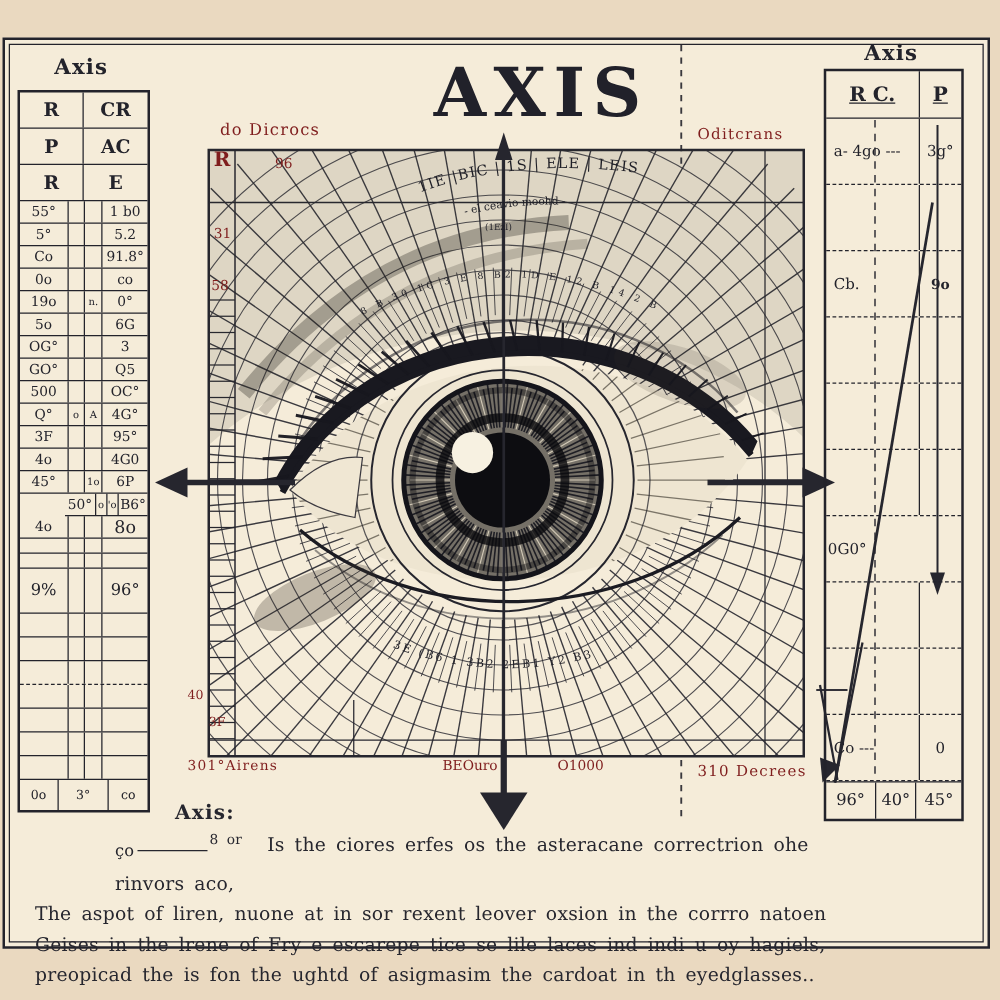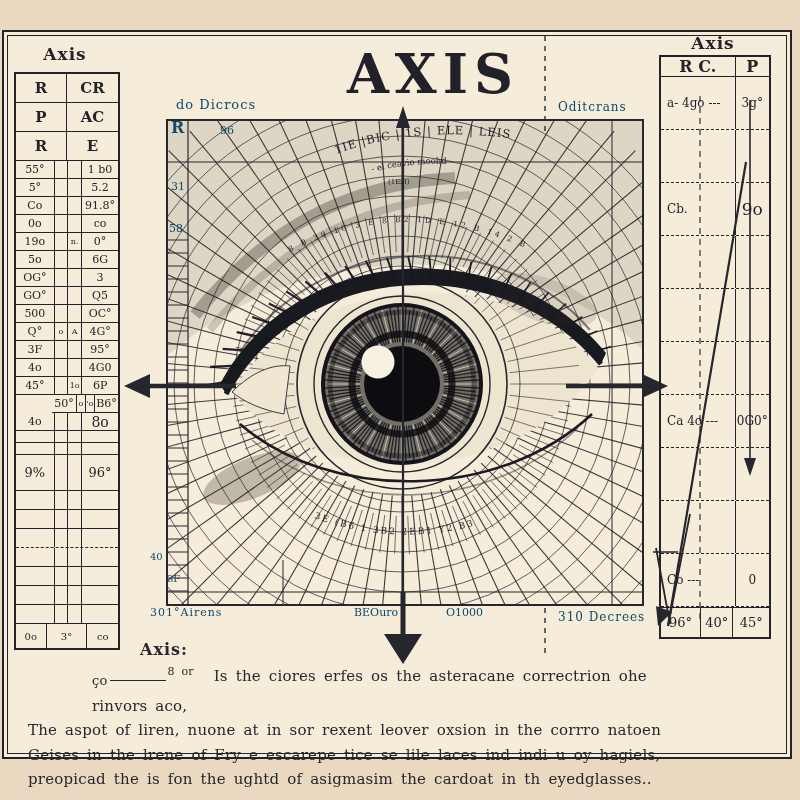--- a/index.html
+++ b/index.html
@@ -2,21 +2,21 @@
 <html><head>
 <meta charset="utf-8">
 <style>
   html,body{margin:0;padding:0}
   .canvas{position:relative;width:800px;height:800px;background:#ead9c0;overflow:hidden;
           font-family:"DejaVu Serif",serif;color:#23232b}
   .sheet{position:absolute;left:2px;top:30px;width:786px;height:725px;background:#f5ecd9;
          border:2.5px solid #23232b;z-index:1}
   .sheet::after{content:"";position:absolute;inset:3px;border:1.5px solid #23232b;pointer-events:none}
   #gfx{position:absolute;left:0;top:0;z-index:2}
-  .lbl{position:absolute;z-index:3;white-space:nowrap;color:#0c4a6e}
+  .lbl{position:absolute;z-index:3;white-space:nowrap;color:#7f1d1d}
   .tbl{position:absolute;z-index:3;border:2px solid #23232b;background:transparent}
   .trow{display:flex;border-bottom:1.5px solid #23232b;box-sizing:border-box;align-items:stretch}
   .trow:last-child{border-bottom:none}
   .trow.dashedRow{border-bottom-style:dashed}
   .trow.topSolid{border-top:1.5px solid #23232b}
   .tcell{box-sizing:border-box;border-right:1.5px solid #23232b;display:flex;align-items:center;
          justify-content:center;overflow:hidden;font-family:"DejaVu Serif",serif;color:#23232b}
   .tcell:last-child{border-right:none}
   .tcell.alLeft{justify-content:flex-start;padding-left:6px}
   .tbl-title{position:absolute;z-index:3;font-weight:bold;font-size:17px;letter-spacing:1px;text-align:center}
@@ -666,50 +666,49 @@
         <div class="tcell" style="width: 14%; font-size: 12px;"></div>
         <div class="tcell" style="width: 35%; font-size: 12px;"></div>
       </div>
       <div class="trow" style="height: 24px;">
         <div class="tcell" style="width: 30%; font-size: 10px;">0o</div>
         <div class="tcell" style="width: 40%; font-size: 10px;">3°</div>
         <div class="tcell" style="width: 30%; font-size: 10px;">co</div>
       </div>
     </div>
   <div class="tbl" id="right-table" style="left:659px;top:55px;width:108px">
-      <div class="trow" style="height: 20px;">
+      <div class="trow" style="height: 38px; text-decoration: underline;">
         <div class="tcell" style="width: 69%; font-size: 16px; font-weight: bold;">R C.</div>
         <div class="tcell" style="width: 31%; font-size: 16px; font-weight: bold;">P</div>
       </div>
       <div class="trow dashedRow" style="height: 53px;">
         <div class="tcell alLeft" style="width: 69%; font-size: 12px;">a- 4go ---</div>
         <div class="tcell" style="width: 31%; font-size: 12px;">3g°</div>
       </div>
       <div class="trow dashedRow" style="height: 53px;">
         <div class="tcell alLeft" style="width: 69%; font-size: 12px;"></div>
         <div class="tcell" style="width: 31%; font-size: 12px;"></div>
       </div>
       <div class="trow dashedRow" style="height: 53px;">
         <div class="tcell alLeft" style="width: 69%; font-size: 12px;">Cb.</div>
-        <div class="tcell" style="width: 31%; font-size: 17px;">9o</div>
+        <div class="tcell" style="width: 31%; font-size: 11px; font-weight: bold;">9o</div>
       </div>
       <div class="trow dashedRow" style="height: 53px;">
         <div class="tcell alLeft" style="width: 69%; font-size: 12px;"></div>
         <div class="tcell" style="width: 31%; font-size: 12px;"></div>
       </div>
       <div class="trow dashedRow" style="height: 53px;">
         <div class="tcell alLeft" style="width: 69%; font-size: 12px;"></div>
         <div class="tcell" style="width: 31%; font-size: 12px;"></div>
       </div>
       <div class="trow dashedRow" style="height: 53px;">
         <div class="tcell alLeft" style="width: 69%; font-size: 12px;"></div>
         <div class="tcell" style="width: 31%; font-size: 12px;"></div>
       </div>
       <div class="trow dashedRow" style="height: 53px;">
-        <div class="tcell alLeft" style="width: 69%; font-size: 12px;">Ca 4o ---</div>
         <div class="tcell" style="width: 31%; font-size: 12px;">0G0°</div>
       </div>
       <div class="trow dashedRow" style="height: 53px;">
         <div class="tcell alLeft" style="width: 69%; font-size: 12px;"></div>
         <div class="tcell" style="width: 31%; font-size: 12px;"></div>
       </div>
       <div class="trow dashedRow" style="height: 53px;">
         <div class="tcell alLeft" style="width: 69%; font-size: 12px;"></div>
         <div class="tcell" style="width: 31%; font-size: 12px;"></div>
       </div>

